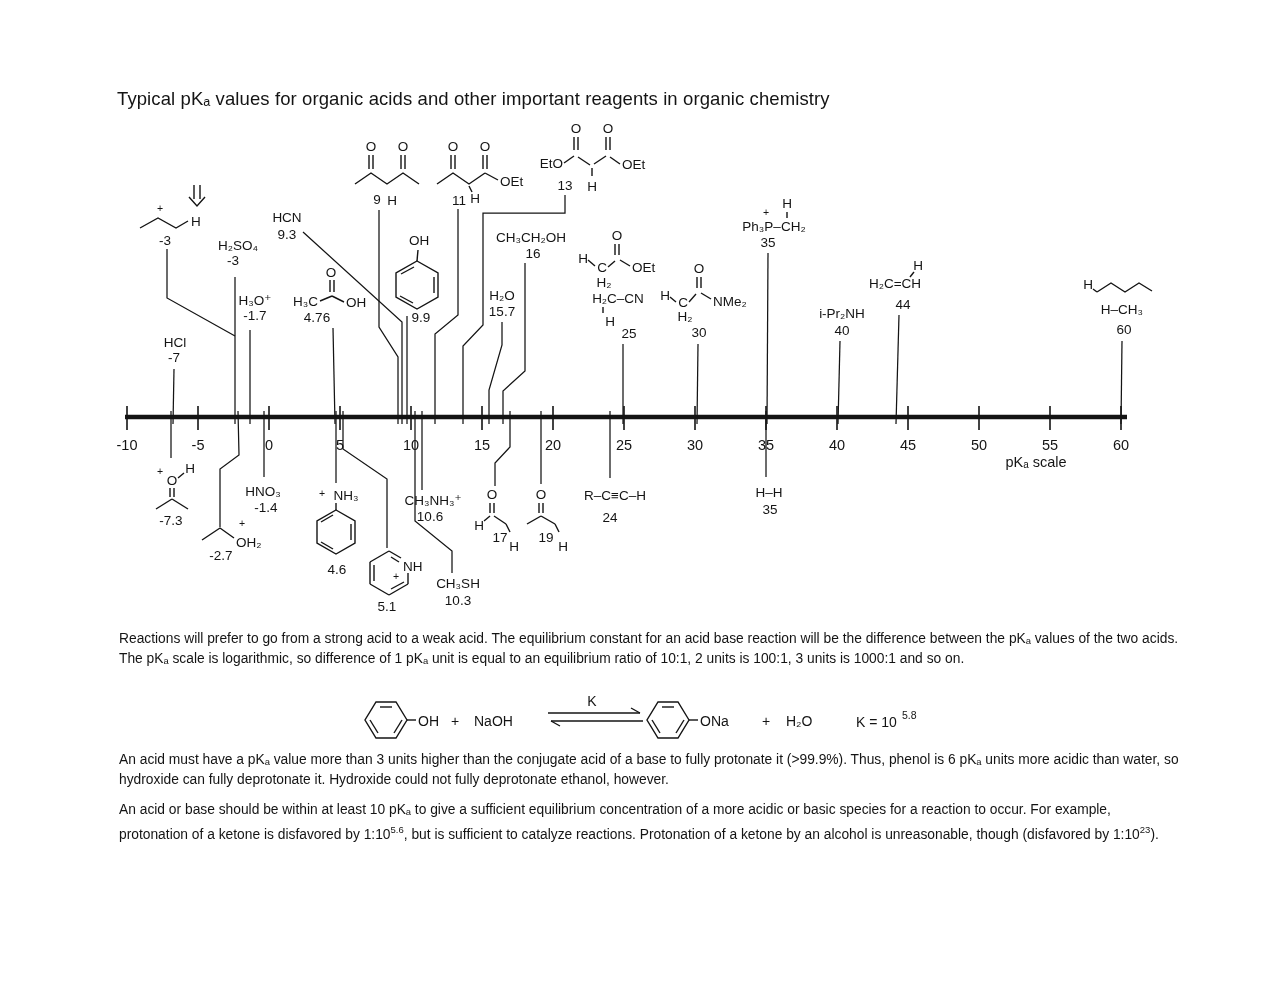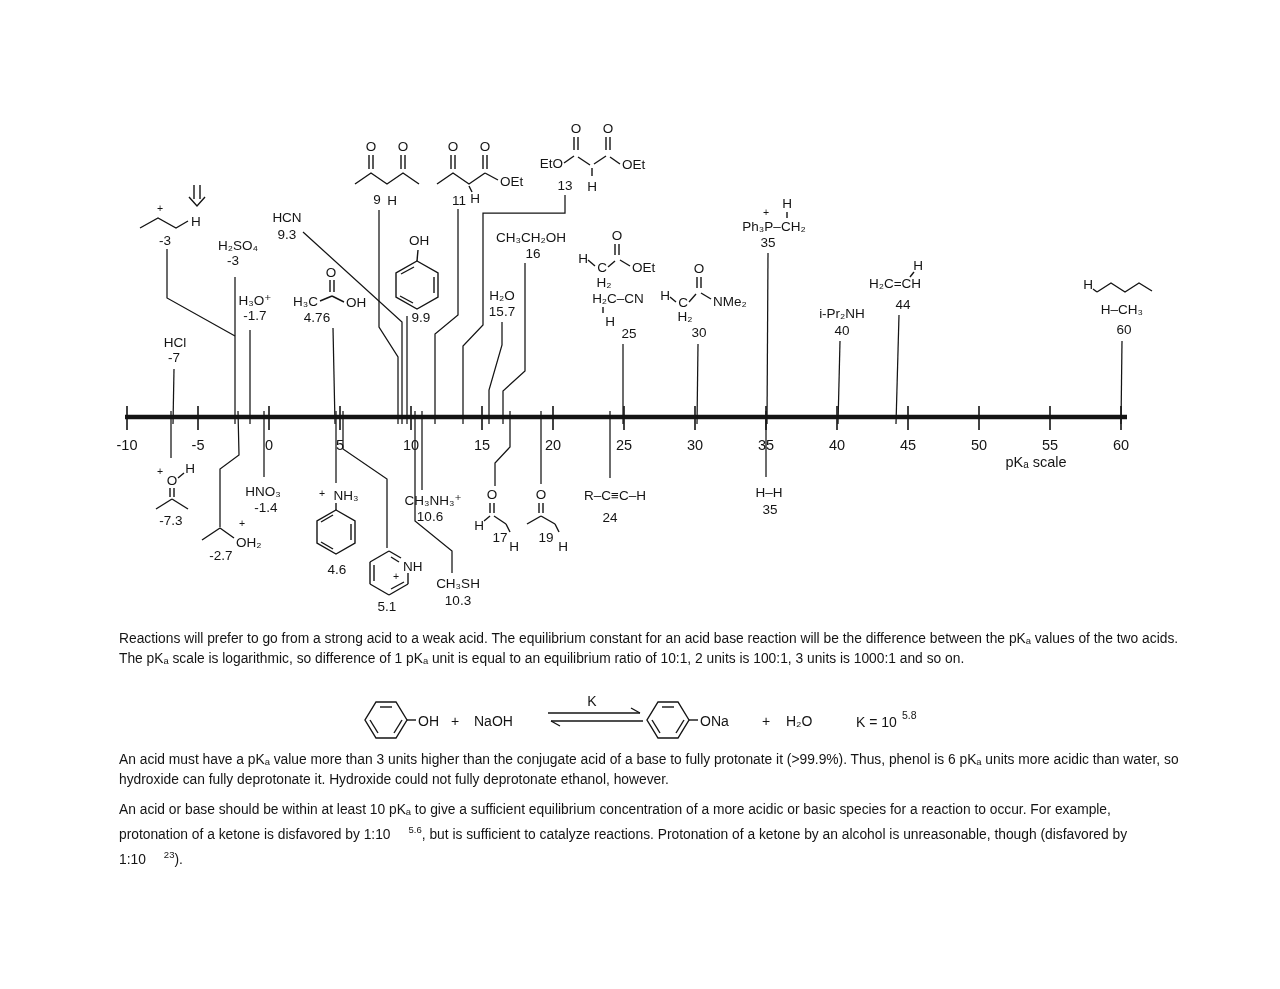--- a/index.html
+++ b/index.html
@@ -10,27 +10,28 @@
   svg line, svg polyline, svg path, svg polygon{stroke:#141414;fill:none;stroke-width:1.4;}
   .cn{stroke-width:1.25;}
   .ax{stroke-width:4.5;}
   .tk{stroke-width:1.6;}
   svg text{fill:#141414;font-size:13.5px;stroke:none;}
   .sm{font-size:10.5px;}
   .tlab{font-size:14.5px;}
   .mid{text-anchor:middle;}
   .end{text-anchor:end;}
   .para{position:absolute;left:119px;width:1060px;font-size:13.8px;line-height:20px;}
-  .para sup{font-size:9.5px;margin-left:18px;}
+  .para sup{font-size:9.5px;}
 </style>
 </head>
 <body>
 
 <div id="page">
 
+  <div id="title">Typical pKₐ values for organic acids and other important reagents in organic chemistry</div>
 
   <svg id="chart" style="top:0" width="1280" height="640" viewBox="0 0 1280 640">
 
     <g>
       <line class="ax" x1="125" y1="417" x2="1127" y2="417"></line>
       <line class="tk" x1="127" y1="406" x2="127" y2="430"></line>
       <line class="tk" x1="198" y1="406" x2="198" y2="430"></line>
       <line class="tk" x1="269" y1="406" x2="269" y2="430"></line>
       <line class="tk" x1="340" y1="406" x2="340" y2="430"></line>
       <line class="tk" x1="411" y1="406" x2="411" y2="430"></line>

